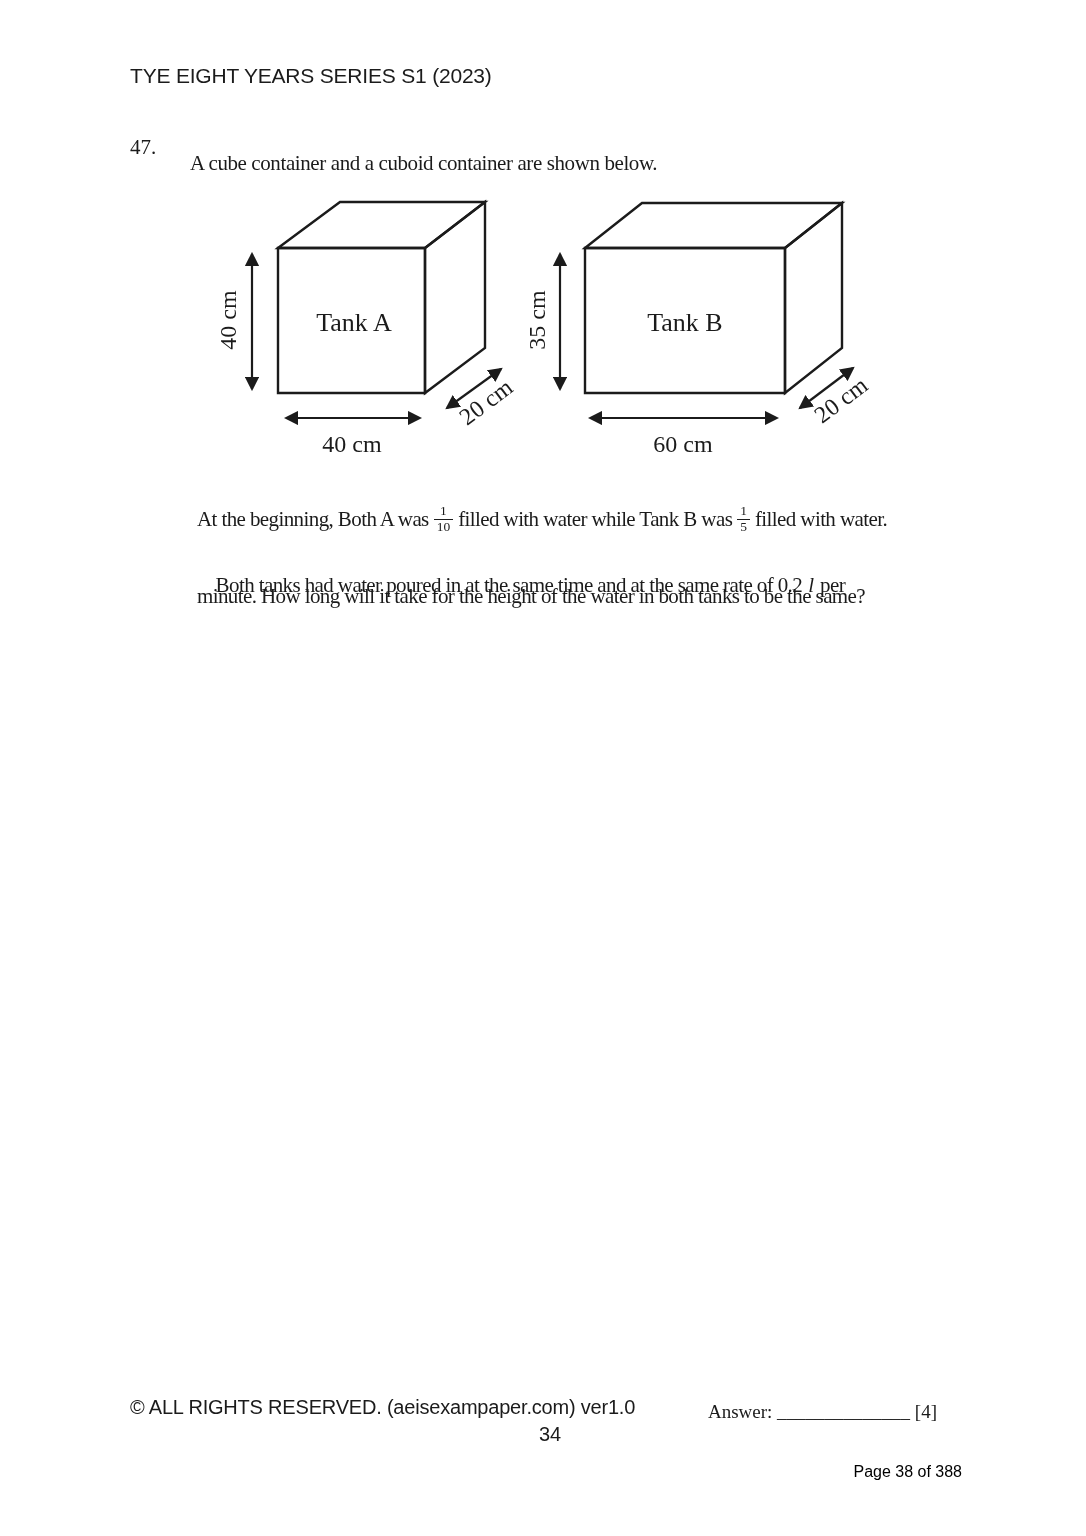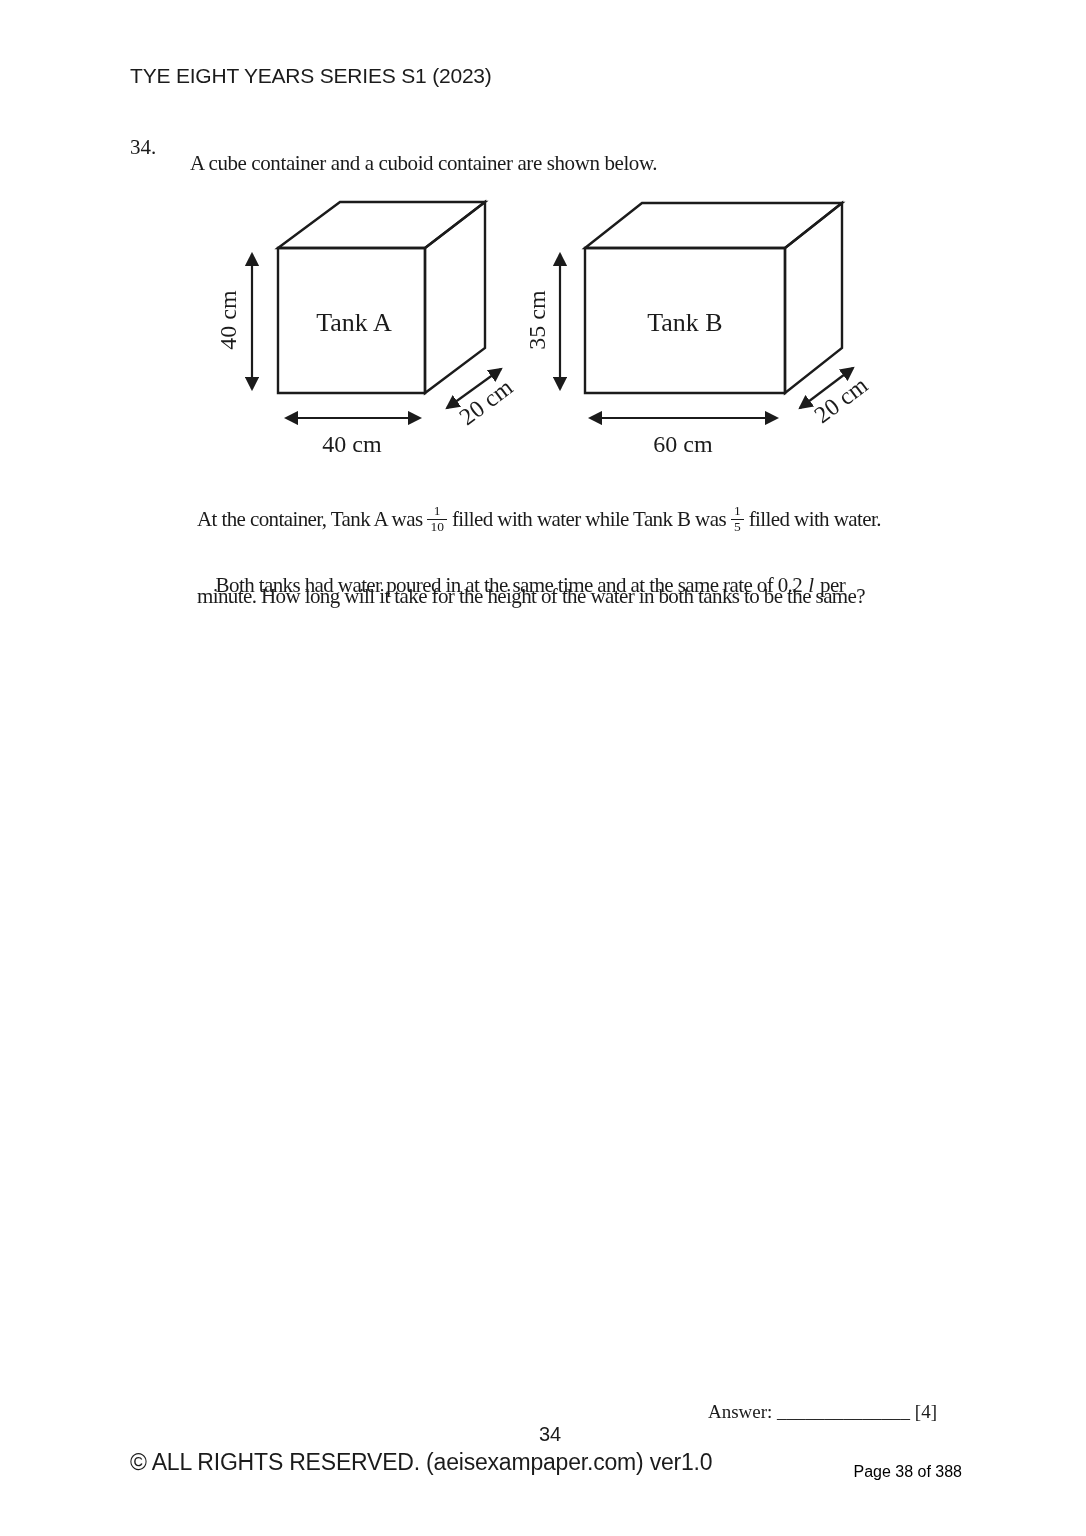--- a/index.html
+++ b/index.html
@@ -39,31 +39,31 @@
     font-size:13.5px;line-height:1.08;margin:0 5px;letter-spacing:0;
   }
   .frac .num{padding:0 3px;}
   .frac .den{border-top:1.4px solid #1b1b1b;padding:0 3px;}
   .litre{font-style:italic;margin:0 6px;letter-spacing:0;}
 
   .answer-row{left:690px;top:1379px;font-size:19px;white-space:pre;}
   .answer-blank{letter-spacing:0;}
 
   .page-number{left:0;top:1423px;width:1086px;text-align:center;font-size:20px;margin-left:7px;}
-  .copyright{left:130px;top:1449px;font-size:23px;letter-spacing:-0.2px;}
+  .copyright{left:130px;top:1396px;font-size:20px;letter-spacing:-0.2px;}
   .page-info{right:124px;top:1463px;font-size:16px;color:#000000;}
 </style>
 </head>
 <body>
 
 <div class="page">
 
   <div class="abs sans header-title">TYE EIGHT YEARS SERIES S1 (2023)</div>
 
-  <div class="abs serif question-number">34.</div>
+  <div class="abs serif question-number">47.</div>
   <div class="abs serif question-text">A cube container and a cuboid container are shown below.</div>
 
   <svg class="abs diagram" width="830" height="290" viewBox="0 0 830 290">
     <defs>
       <marker id="ah" viewBox="0 0 10 10" refX="8.5" refY="5" markerWidth="6.5" markerHeight="6.5" orient="auto-start-reverse">
         <path d="M0,0 L10,5 L0,10 z" fill="#1b1b1b" stroke="none"></path>
       </marker>
     </defs>
 
     <g>
@@ -95,21 +95,21 @@
       <text class="dim-label" x="543" y="262" text-anchor="middle">60 cm</text>
 
       <line x1="660" y1="218" x2="713" y2="178" stroke-width="2.2" marker-start="url(#ah)" marker-end="url(#ah)"></line>
       <text class="dim-label" x="701" y="210" text-anchor="middle" dominant-baseline="central" transform="rotate(-37 701 210)">20 cm</text>
 
       <text class="tank-label" x="545" y="141" text-anchor="middle">Tank B</text>
     </g>
   </svg>
 
   <div class="abs serif body-line line1">
-    <span>At the container, Tank A was</span>
+    <span>At the beginning, Both A was</span>
     <span class="frac">
       <span class="num">1</span>
       <span class="den">10</span>
     </span>
     <span>filled with water while Tank B was</span>
     <span class="frac">
       <span class="num">1</span>
       <span class="den">5</span>
     </span>
     <span>filled with water.</span>

